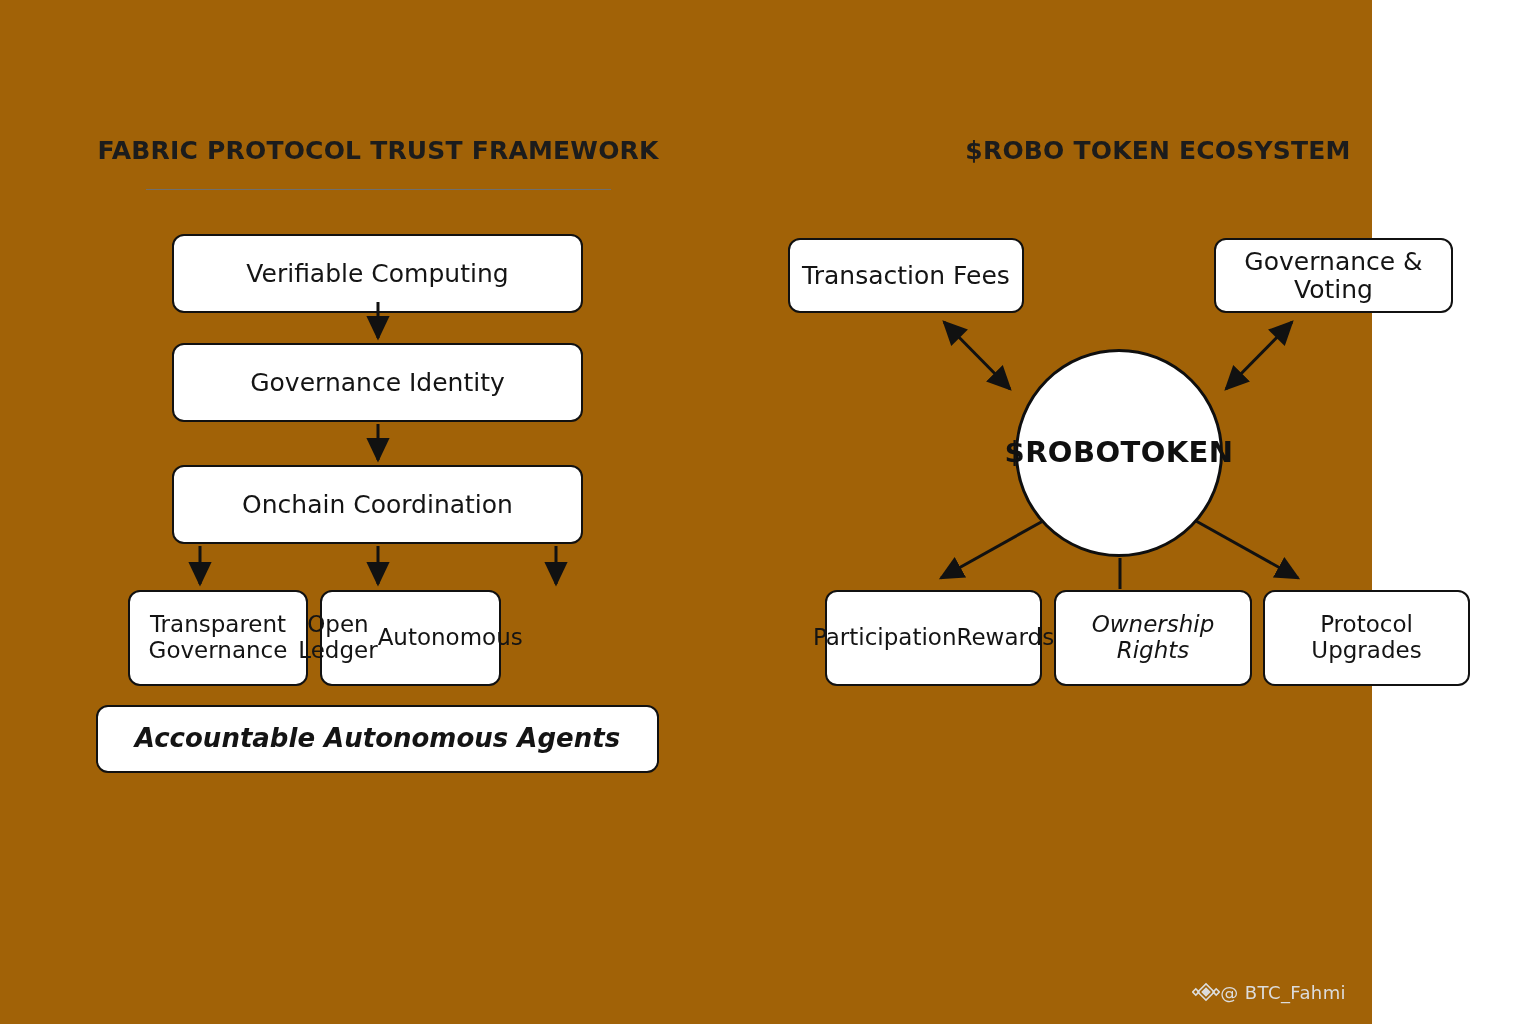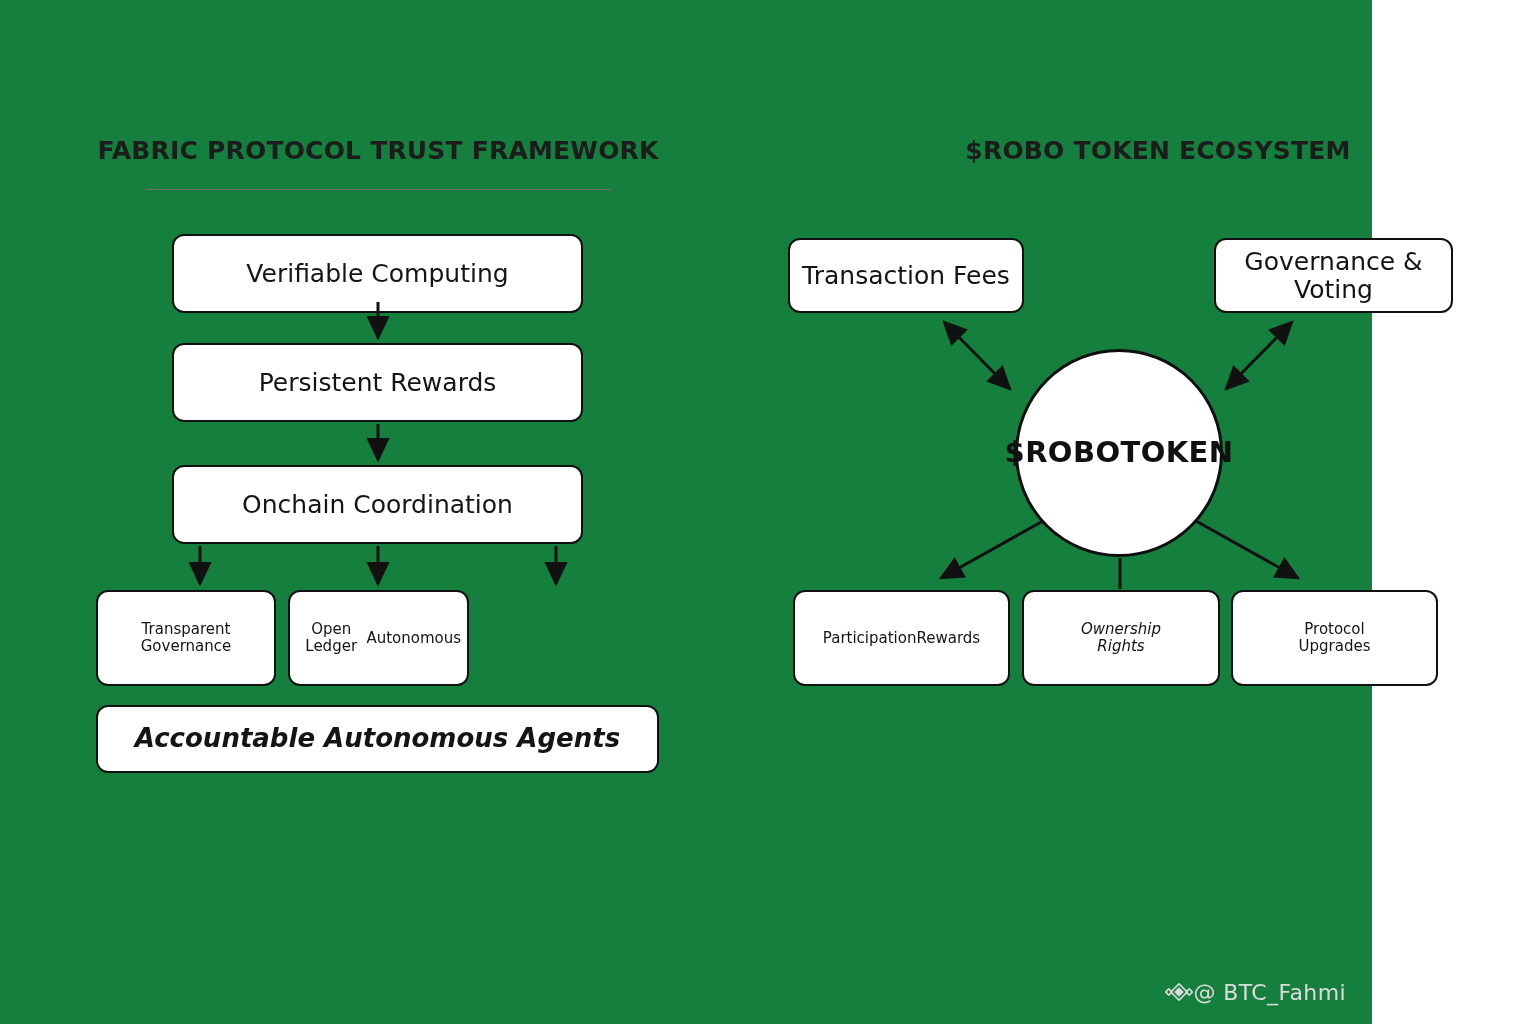--- a/index.html
+++ b/index.html
@@ -12,21 +12,21 @@
     height: 1024px;
     font-family: "DejaVu Sans", "Liberation Sans", sans-serif;
     color: #1a1a1a;
     overflow: hidden;
     position: relative;
   }
   #canvas {
     position: relative;
     width: 1372px;
     height: 1024px;
-    background: #15803d;
+    background: #a16207;
   }
   .svg-layer {
     position: absolute;
     left: 0;
     top: 0;
     width: 1536px;
     height: 1024px;
     pointer-events: none;
   }
   .panel-title {
@@ -58,21 +58,21 @@
     background: #ffffff;
     display: flex;
     align-items: center;
     justify-content: center;
     text-align: center;
     font-size: 25px;
     line-height: 1.12;
     color: #141414;
     padding: 2px 6px;
   }
-  .node.small { font-size: 15px; }
+  .node.small { font-size: 23px; margin-left: 32px; }
   .node.capstone {
     font-weight: bold;
     font-style: italic;
     font-size: 26px;
   }
 
   .token-circle {
     position: absolute;
     box-sizing: border-box;
     border: 3.5px solid #0f0f0f;
@@ -90,37 +90,37 @@
     letter-spacing: 0.4px;
   }
 
   .watermark {
     position: absolute;
     right: 26px;
     bottom: 18px;
     display: flex;
     align-items: center;
     color: #dcdcdc;
-    font-size: 22px;
+    font-size: 18px;
     letter-spacing: 0.4px;
     user-select: none;
   }
   .watermark svg { display: block; }
 </style>
 </head>
 <body>
 
 <div id="canvas">
 
   <div class="panel-title" id="title-left">FABRIC PROTOCOL TRUST FRAMEWORK</div>
   <div class="title-rule"></div>
 
   <div class="node" style="left:172px; top:234px; width:411px; height:79px;">Verifiable Computing</div>
 
-  <div class="node" style="left:172px; top:343px; width:411px; height:79px;">Persistent Rewards</div>
+  <div class="node" style="left:172px; top:343px; width:411px; height:79px;">Governance Identity</div>
 
   <div class="node" style="left:172px; top:465px; width:411px; height:79px;">Onchain Coordination</div>
 
   <div class="node small" style="left:96px; top:590px; width:180px; height:96px; flex-direction:column;">
     <span>Transparent</span>
     <span>Governance</span>
   </div>
 
   <div class="node small" style="left:288px; top:590px; width:181px; height:96px; ">
     <span>Open Ledger</span>

